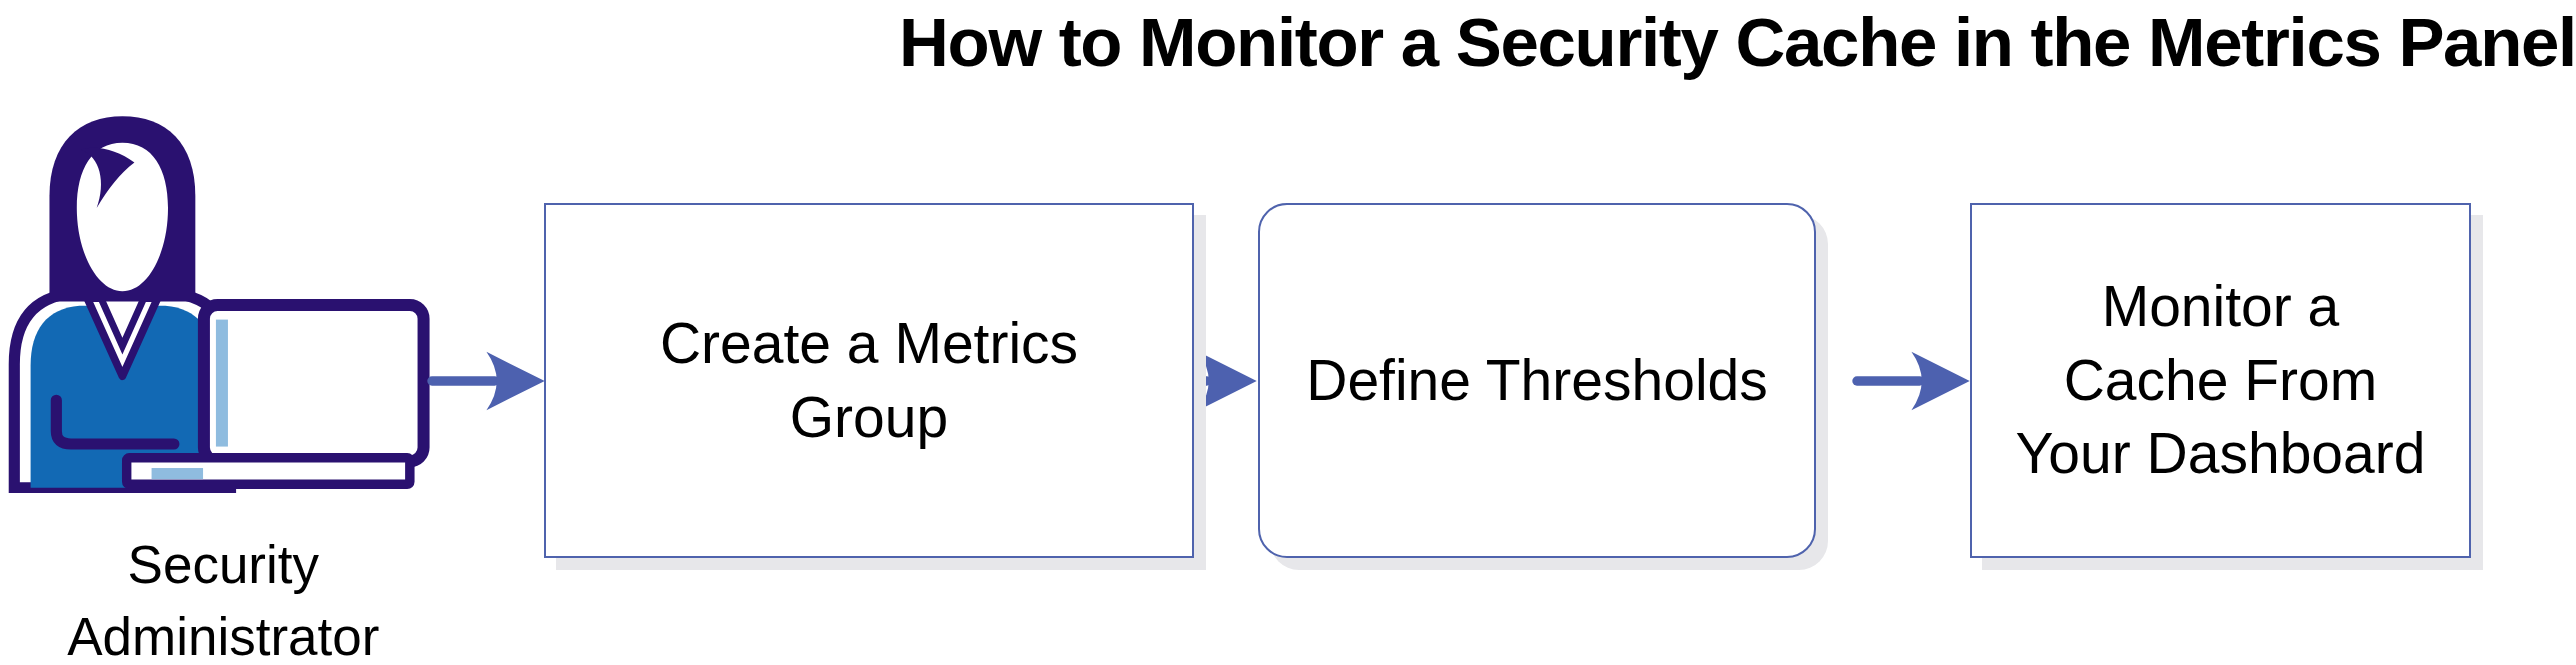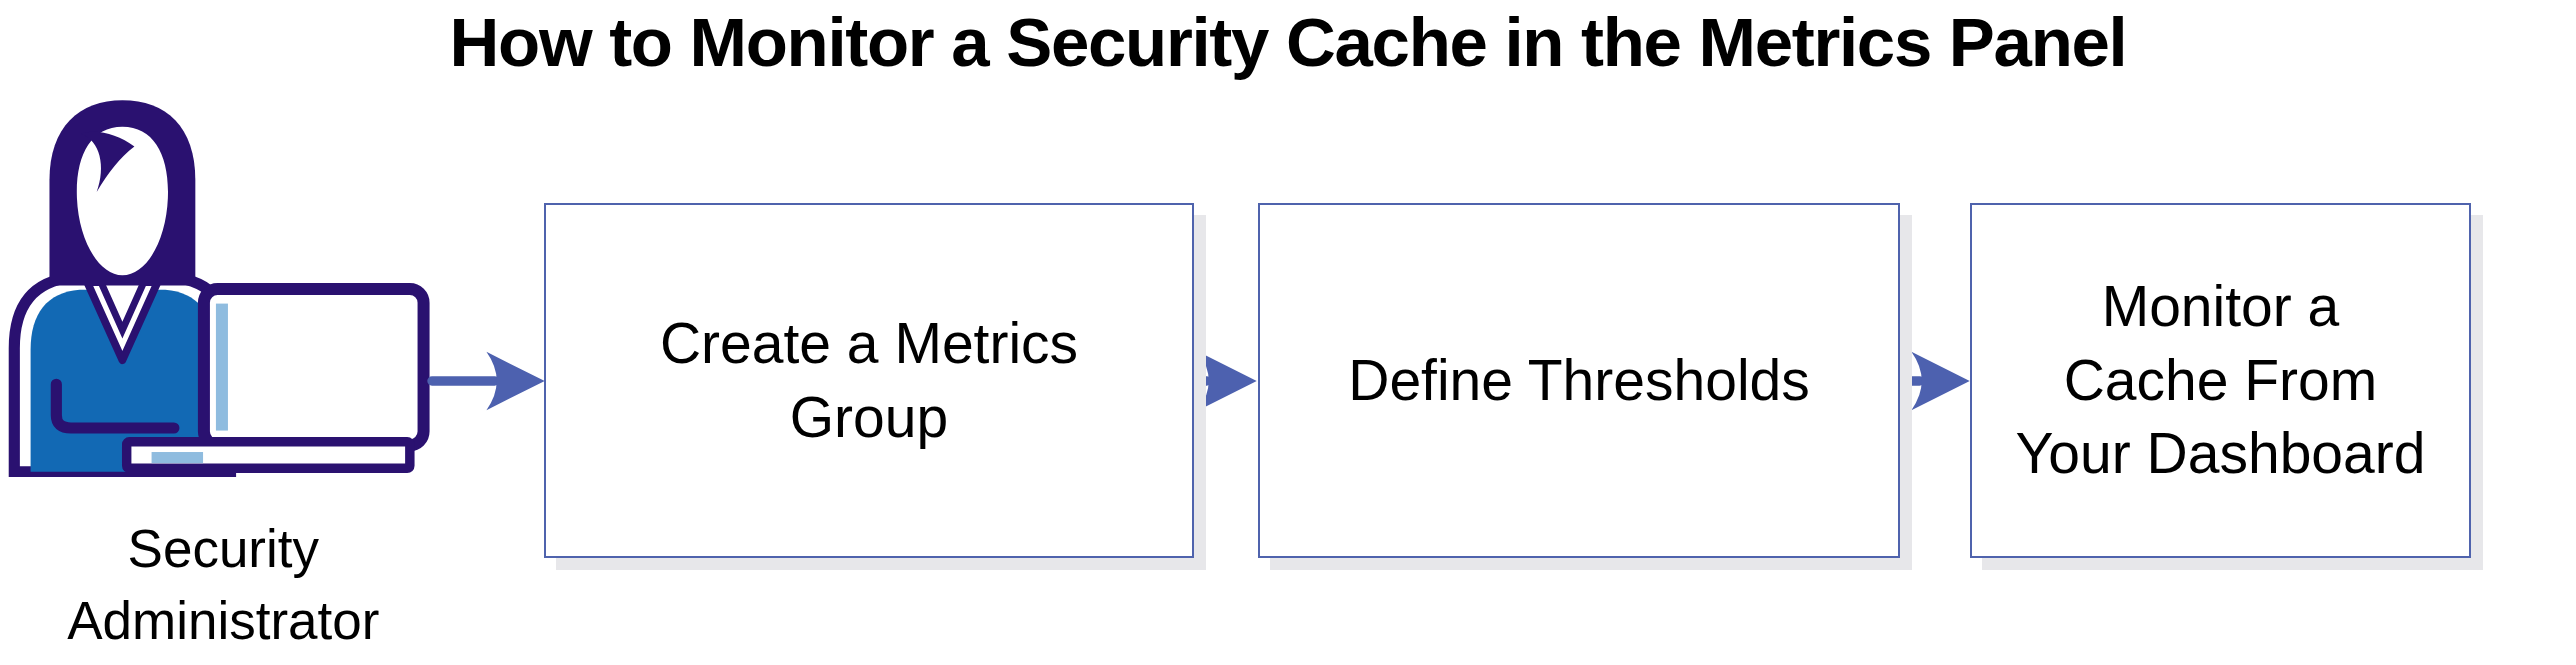--- a/index.html
+++ b/index.html
@@ -9,39 +9,39 @@
     --text:#000000; --background:#ffffff;
   }
   html,body{margin:0;padding:0;background:var(--background);}
   .stage{
     position:relative; width:2576px; height:665px;
     background:var(--background); overflow:hidden;
     font-family:"Liberation Sans", sans-serif; color:var(--text);
   }
   .title{
     position:absolute; top:3.4px; left:0; width:100%; margin:0;
-    text-align:center; font-size:69px; font-weight:700;
+    text-align:right; font-size:69px; font-weight:700;
     letter-spacing:-1.3px; color:var(--text); white-space:nowrap;
   }
-  .actor{position:absolute; left:4.3px; top:89px; width:438px; margin:0;}
+  .actor{position:absolute; left:4.3px; top:105px; width:438px; margin:0;}
   .actor svg{display:block; width:429px; height:388px;}
   .actor-label{
     position:absolute; left:0; top:424px; width:438px;
     text-align:center; font-size:53px; line-height:1.36; color:var(--text);
   }
   .step{
     position:absolute; top:203px; height:355px; box-sizing:border-box;
     background:#fff; border:2.1px solid var(--border);
     box-shadow:12px 12px 0 0 var(--shadow);
     display:flex; align-items:center; justify-content:center;
     text-align:center; font-size:57px; line-height:1.29; color:var(--text);
     padding:0 43px;
   }
   .step-1{left:544px;  width:650px;}
-  .step-2{left:1258px; width:642px;}
+  .step-2{left:1258px; width:558px;border-radius:29px;}
   .step-3{left:1970px; width:501px;align-items:center;}
   .arrow{position:absolute; top:351px; width:118px; height:60px;}
   .arrow-1{left:427px;}
   .arrow-2{left:1139px;}
   .arrow-3{left:1852px;}
 </style>
 </head>
 <body>
 
 <div class="stage">

